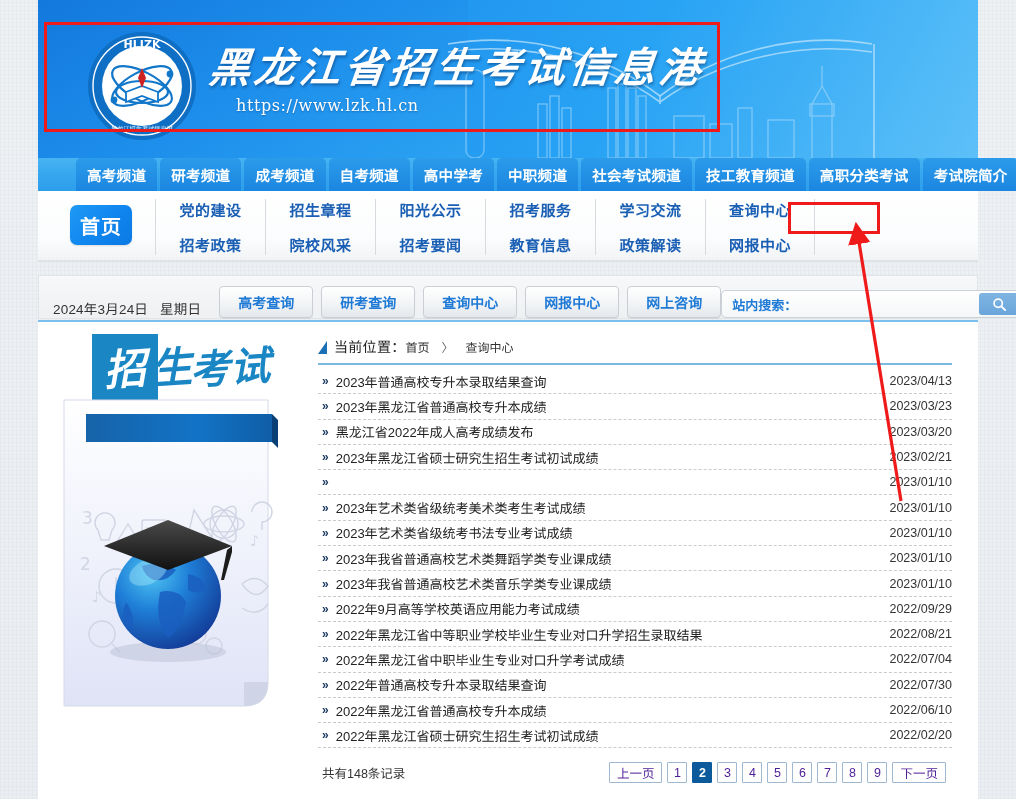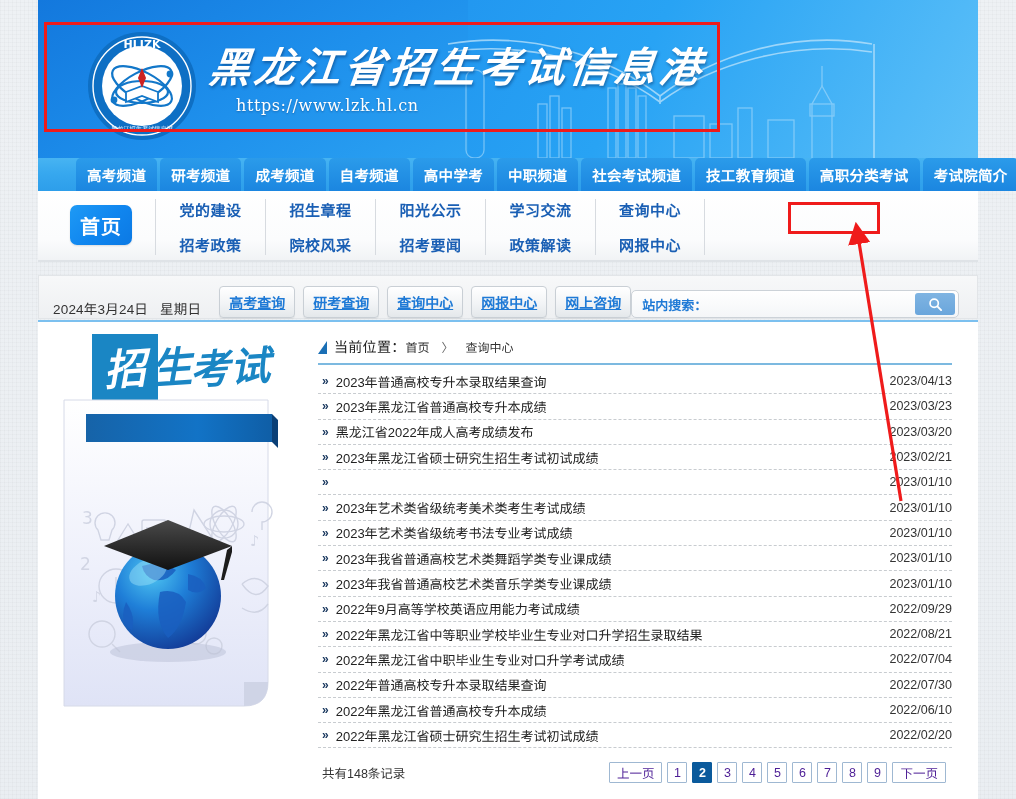--- a/index.html
+++ b/index.html
@@ -110,23 +110,22 @@
   .date-text {
     margin-left: 14px; font-size: 13.5px; color: #333;
     white-space: nowrap; letter-spacing: 0.2px;
   }
   .weekday { margin-left: 12px; }
   .quick-links { display: flex; gap: 8px; margin-left: 18px; }
   .qbtn {
     background: linear-gradient(180deg, #ffffff 0%, #f2f4f6 55%, #e4e8eb 100%);
     border: 1px solid #c9cfd5; border-radius: 4px;
     color: #1f7ad6; font-size: 14px; font-weight: bold;
-    padding: 5px 9px; cursor: pointer; white-space: nowrap;
+    padding: 5px 18px; cursor: pointer; white-space: nowrap;
     box-shadow: 0 1px 1px rgba(0,0,0,0.06);
-    text-decoration: underline;
   }
   .searchbox {
     margin-left: auto; margin-right: 18px;
     display: flex; align-items: center;
     background: linear-gradient(180deg, #ffffff 0%, #f4f6f8 100%);
     border: 1px solid #ccd2d8; border-radius: 5px;
     height: 28px; width: 340px; padding: 0 3px 0 10px;
   }
   .search-label {
     color: #1f7ad6; font-size: 13px; font-weight: bold; white-space: nowrap;
@@ -283,20 +282,24 @@
           <span>党的建设</span>
           <span>招考政策</span>
         </div>
         <div class="nav-col">
           <span>招生章程</span>
           <span>院校风采</span>
         </div>
         <div class="nav-col">
           <span>阳光公示</span>
           <span>招考要闻</span>
+        </div>
+        <div class="nav-col">
+          <span>招考服务</span>
+          <span>教育信息</span>
         </div>
         <div class="nav-col">
           <span>学习交流</span>
           <span>政策解读</span>
         </div>
         <div class="nav-col">
           <span>查询中心</span>
           <span>网报中心</span>
         </div>
       </div>

